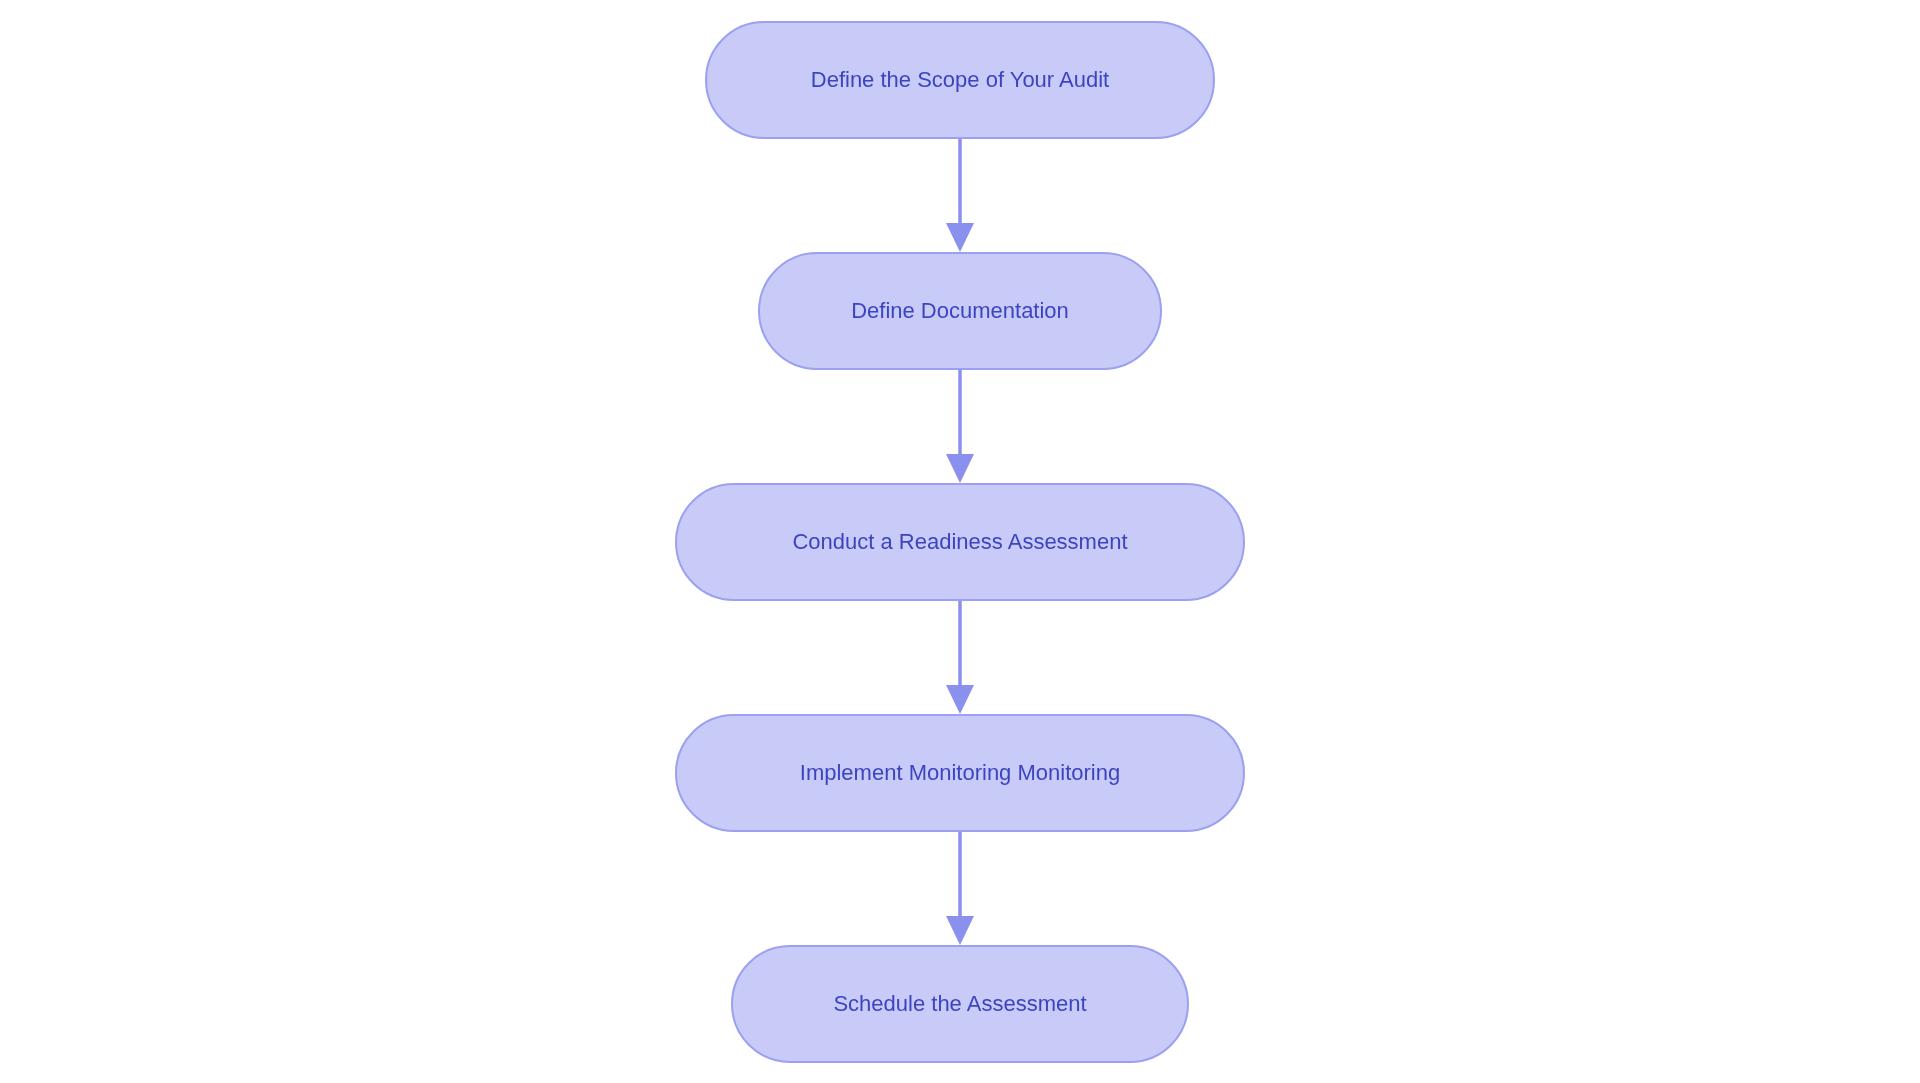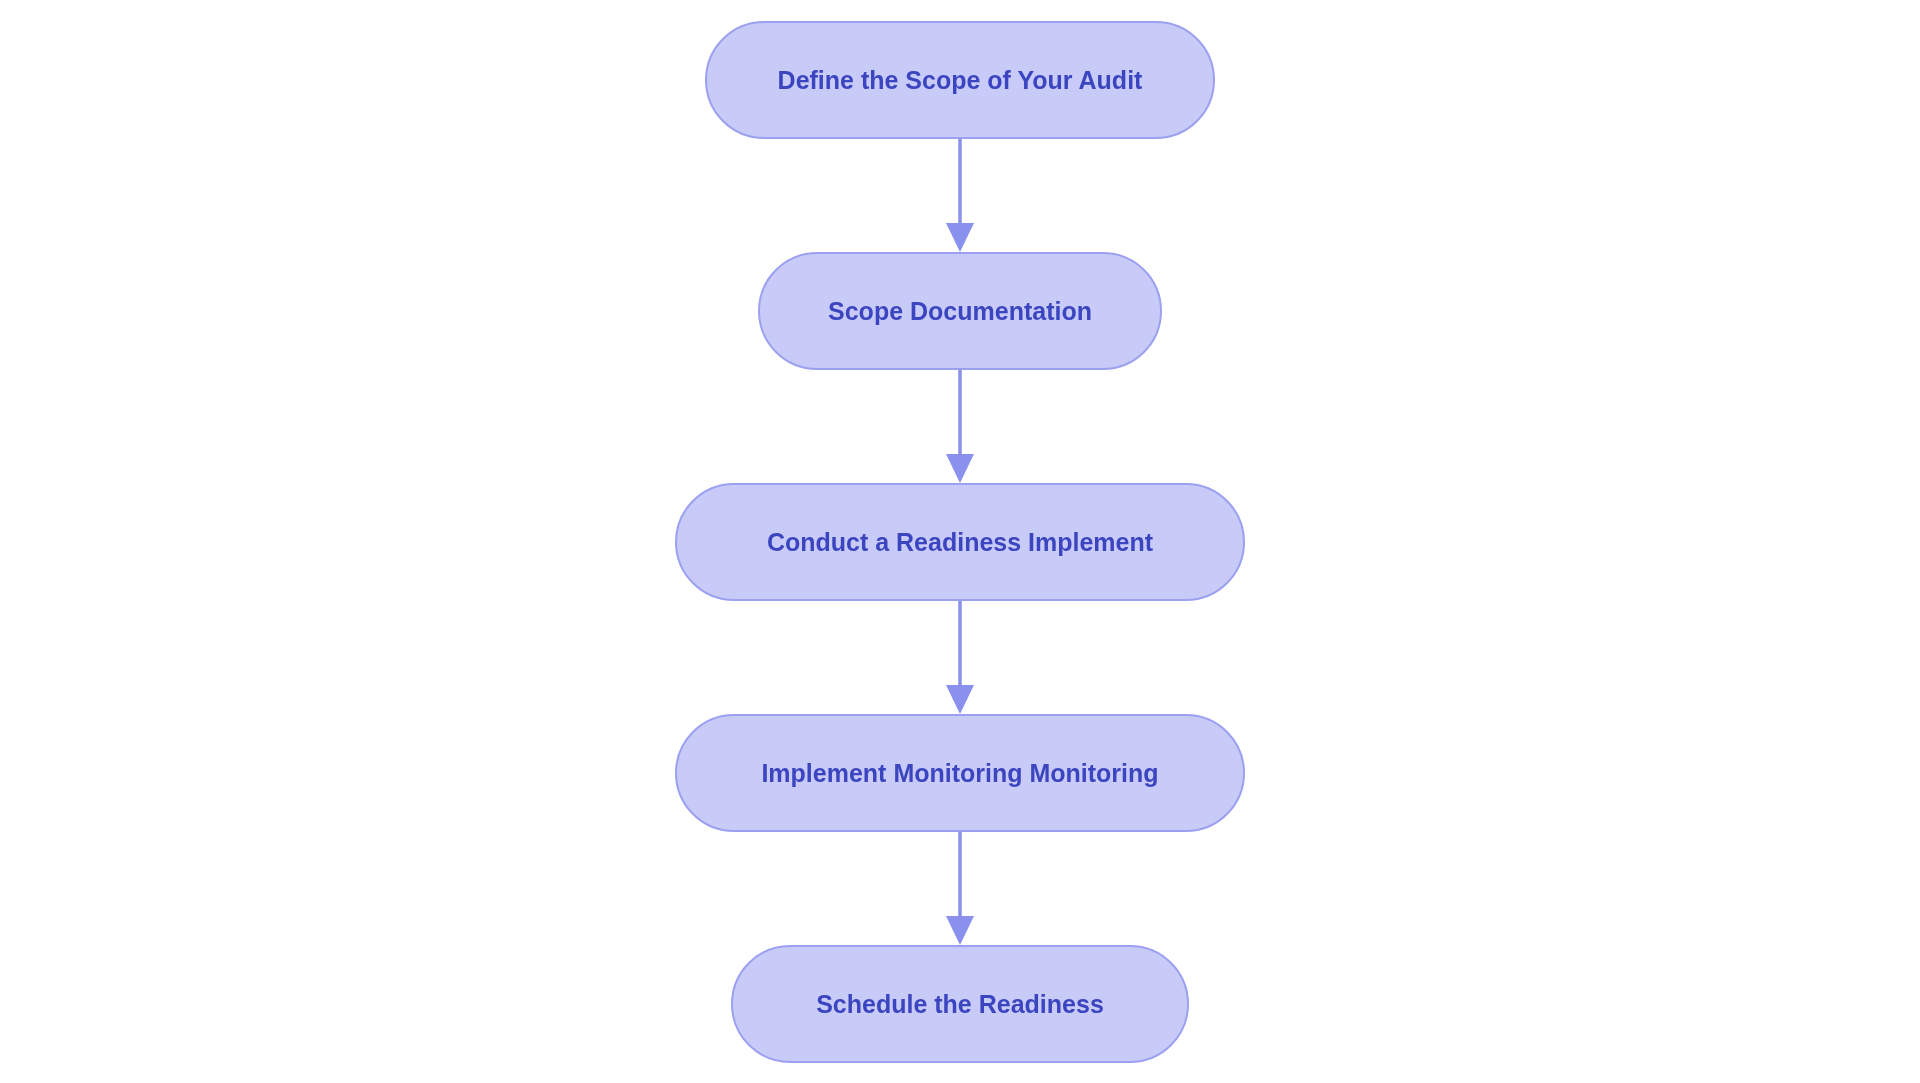--- a/index.html
+++ b/index.html
@@ -30,26 +30,25 @@
     border-radius: 59px;
     background: var(--node-fill);
     border: 2px solid var(--node-border);
     display: flex;
     align-items: center;
     justify-content: center;
     flex: 0 0 auto;
     padding: 0 56px;
   }
   .node-label {
-    font-size: 25px;
+    font-size: 22px;
     line-height: 1.2;
     color: var(--node-text);
     white-space: nowrap;
     text-align: center;
-    font-weight: bold;
   }
   
   .node.n1 { min-width: 510px; }
   .node.n2 { min-width: 404px; }
   .node.n3 { min-width: 570px; }
   .node.n4 { min-width: 570px; }
   .node.n5 { min-width: 458px; }
   .connector {
     width: 40px;
     height: 113px;
@@ -74,43 +73,43 @@
   <div class="node n1">
     <span class="node-label">Define the Scope of Your Audit</span>
   </div>
 
   <svg class="connector" viewBox="0 0 40 113" aria-hidden="true">
     <line class="shaft" x1="20" y1="0" x2="20" y2="86"></line>
     <polygon class="head" points="6,84 34,84 20,113"></polygon>
   </svg>
 
   <div class="node n2">
-    <span class="node-label">Scope Documentation</span>
+    <span class="node-label">Define Documentation</span>
   </div>
 
   <svg class="connector" viewBox="0 0 40 113" aria-hidden="true">
     <line class="shaft" x1="20" y1="0" x2="20" y2="86"></line>
     <polygon class="head" points="6,84 34,84 20,113"></polygon>
   </svg>
 
   <div class="node n3">
-    <span class="node-label">Conduct a Readiness Implement</span>
+    <span class="node-label">Conduct a Readiness Assessment</span>
   </div>
 
   <svg class="connector" viewBox="0 0 40 113" aria-hidden="true">
     <line class="shaft" x1="20" y1="0" x2="20" y2="86"></line>
     <polygon class="head" points="6,84 34,84 20,113"></polygon>
   </svg>
 
   <div class="node n4">
     <span class="node-label">Implement Monitoring Monitoring</span>
   </div>
 
   <svg class="connector" viewBox="0 0 40 113" aria-hidden="true">
     <line class="shaft" x1="20" y1="0" x2="20" y2="86"></line>
     <polygon class="head" points="6,84 34,84 20,113"></polygon>
   </svg>
 
   <div class="node n5">
-    <span class="node-label">Schedule the Readiness</span>
+    <span class="node-label">Schedule the Assessment</span>
   </div>
 
 </div>
 
 </body></html>

